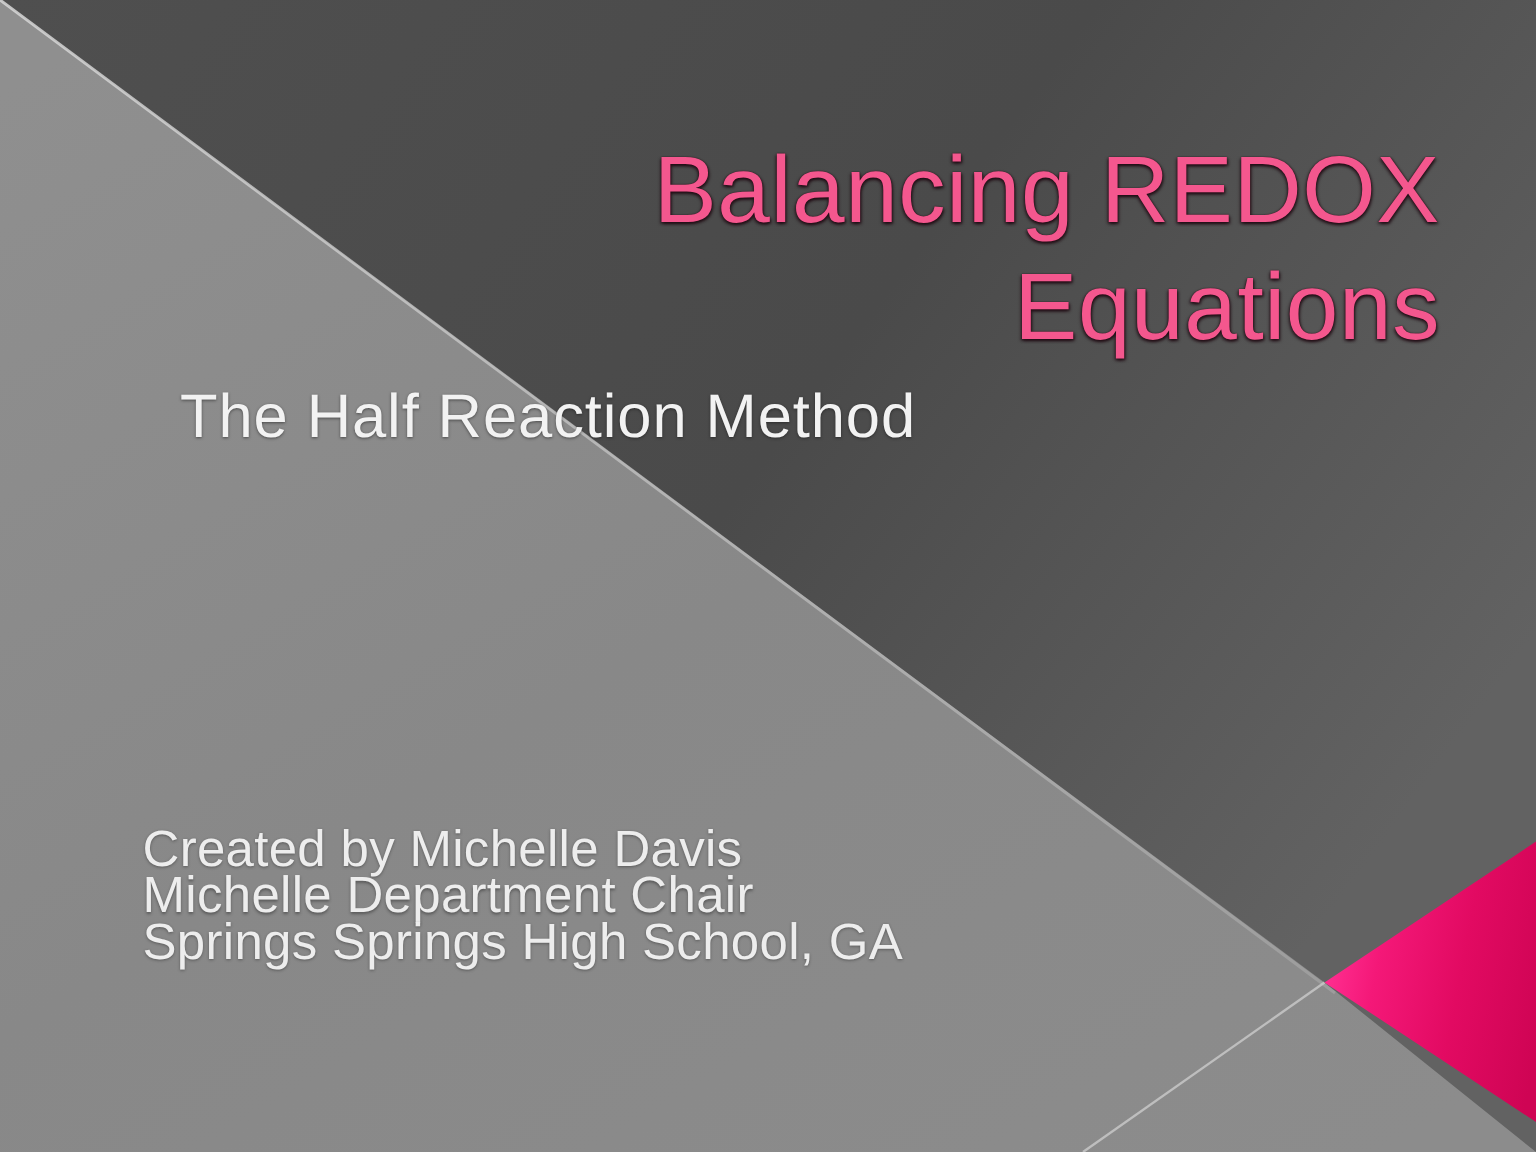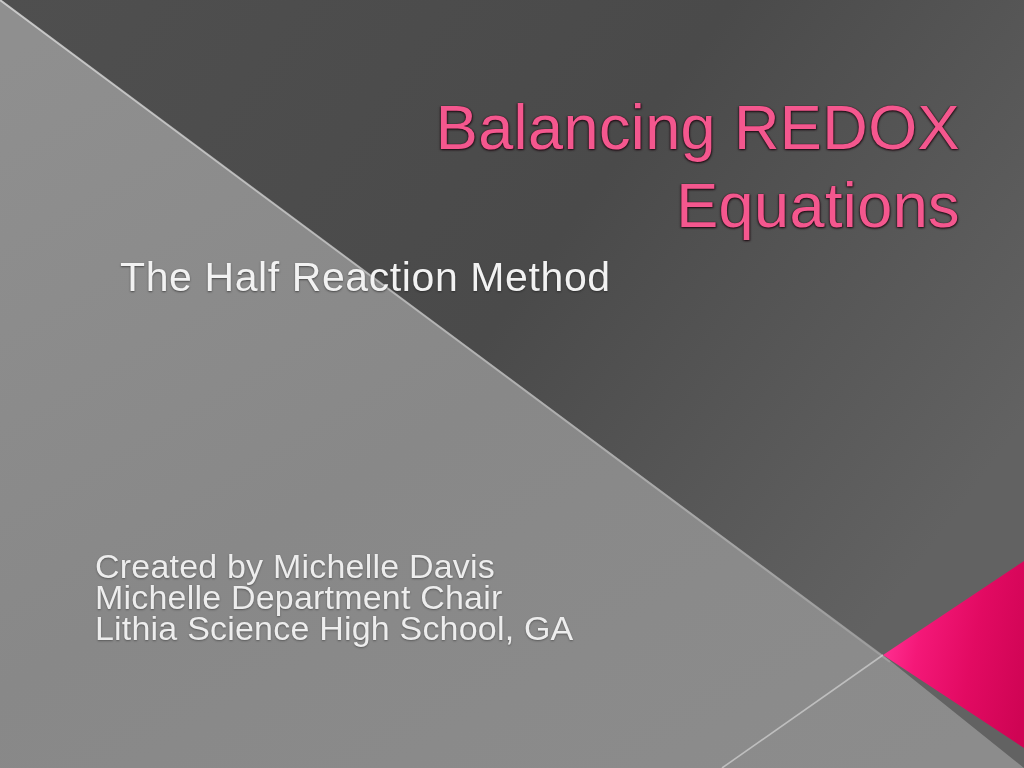--- a/index.html
+++ b/index.html
@@ -132,16 +132,16 @@
 Equations</h1>
   </div>
 
   <div class="subtitle-block">
     <p class="slide-subtitle">The Half Reaction Method</p>
   </div>
 
   <div class="credit-block">
     <p class="credit-line">Created by Michelle Davis</p>
     <p class="credit-line">Michelle Department Chair</p>
-    <p class="credit-line">Lithia Science High School, GA</p>
+    <p class="credit-line">Springs Springs High School, GA</p>
   </div>
 
 </div>
 
 </body></html>

